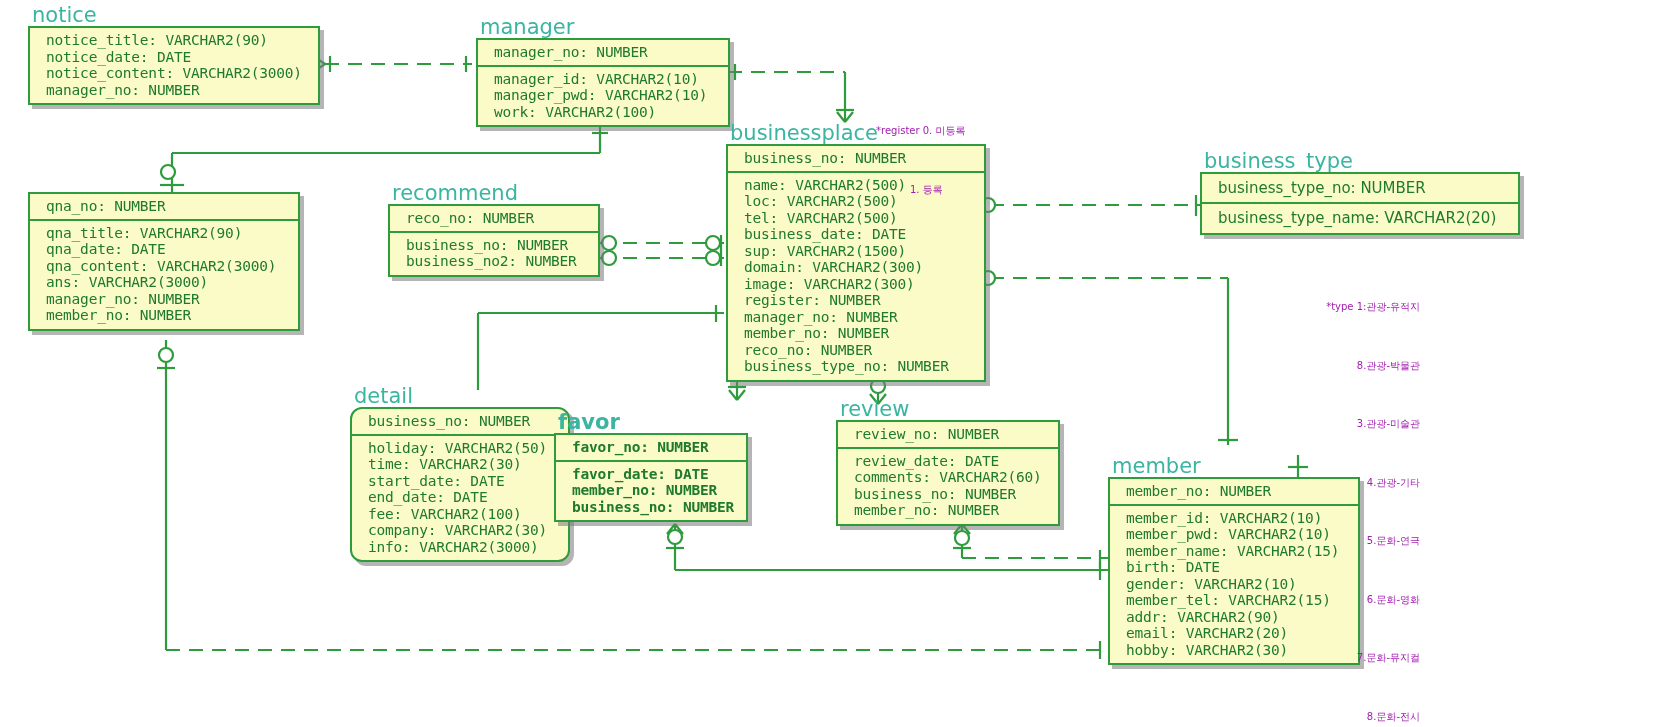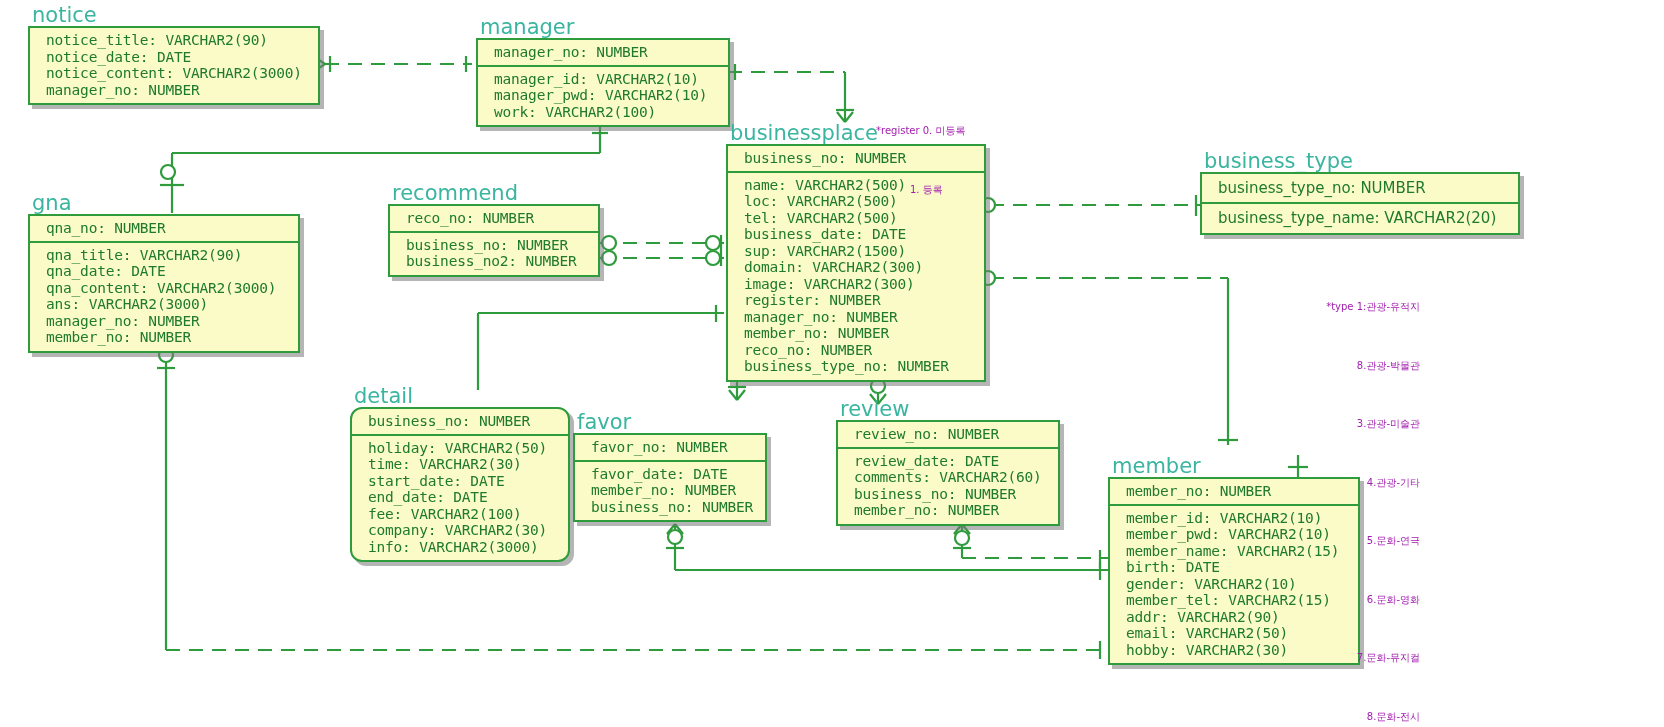--- a/index.html
+++ b/index.html
@@ -178,21 +178,20 @@
       </div>
       <div class="attrs">
         <div class="row">manager_id: VARCHAR2(10)</div>
         <div class="row">manager_pwd: VARCHAR2(10)</div>
         <div class="row">work: VARCHAR2(100)</div>
       </div>
     </div>
   </div>
 
   <div class="entity" style="left:28px;top:192px;">
-    <div class="ent-title">gna</div>
     <div class="ent-box" style="width:268px;">
       <div class="pk">
         <div class="row">qna_no: NUMBER</div>
       </div>
       <div class="attrs">
         <div class="row">qna_title: VARCHAR2(90)</div>
         <div class="row">qna_date: DATE</div>
         <div class="row">qna_content: VARCHAR2(3000)</div>
         <div class="row">ans: VARCHAR2(3000)</div>
         <div class="row">manager_no: NUMBER</div>
@@ -260,21 +259,21 @@
         <div class="row">time: VARCHAR2(30)</div>
         <div class="row">start_date: DATE</div>
         <div class="row">end_date: DATE</div>
         <div class="row">fee: VARCHAR2(100)</div>
         <div class="row">company: VARCHAR2(30)</div>
         <div class="row">info: VARCHAR2(3000)</div>
       </div>
     </div>
   </div>
 
-  <div class="entity" style="left:573px;top:411px;">
+  <div class="entity" style="left:554px;top:411px;font-weight:bold;">
     <div class="ent-title">favor</div>
     <div class="ent-box" style="width:190px;">
       <div class="pk">
         <div class="row">favor_no: NUMBER</div>
       </div>
       <div class="attrs">
         <div class="row">favor_date: DATE</div>
         <div class="row">member_no: NUMBER</div>
         <div class="row">business_no: NUMBER</div>
       </div>
@@ -303,21 +302,21 @@
         <div class="row">member_no: NUMBER</div>
       </div>
       <div class="attrs">
         <div class="row">member_id: VARCHAR2(10)</div>
         <div class="row">member_pwd: VARCHAR2(10)</div>
         <div class="row">member_name: VARCHAR2(15)</div>
         <div class="row">birth: DATE</div>
         <div class="row">gender: VARCHAR2(10)</div>
         <div class="row">member_tel: VARCHAR2(15)</div>
         <div class="row">addr: VARCHAR2(90)</div>
-        <div class="row">email: VARCHAR2(50)</div>
+        <div class="row">email: VARCHAR2(20)</div>
         <div class="row">hobby: VARCHAR2(30)</div>
       </div>
     </div>
   </div>
 
   <div class="note" style="left:876px;top:82px;">
     <div>*register 0. 미등록</div>
     <div style="padding-left:34px;">1. 등록</div>
   </div>
 

